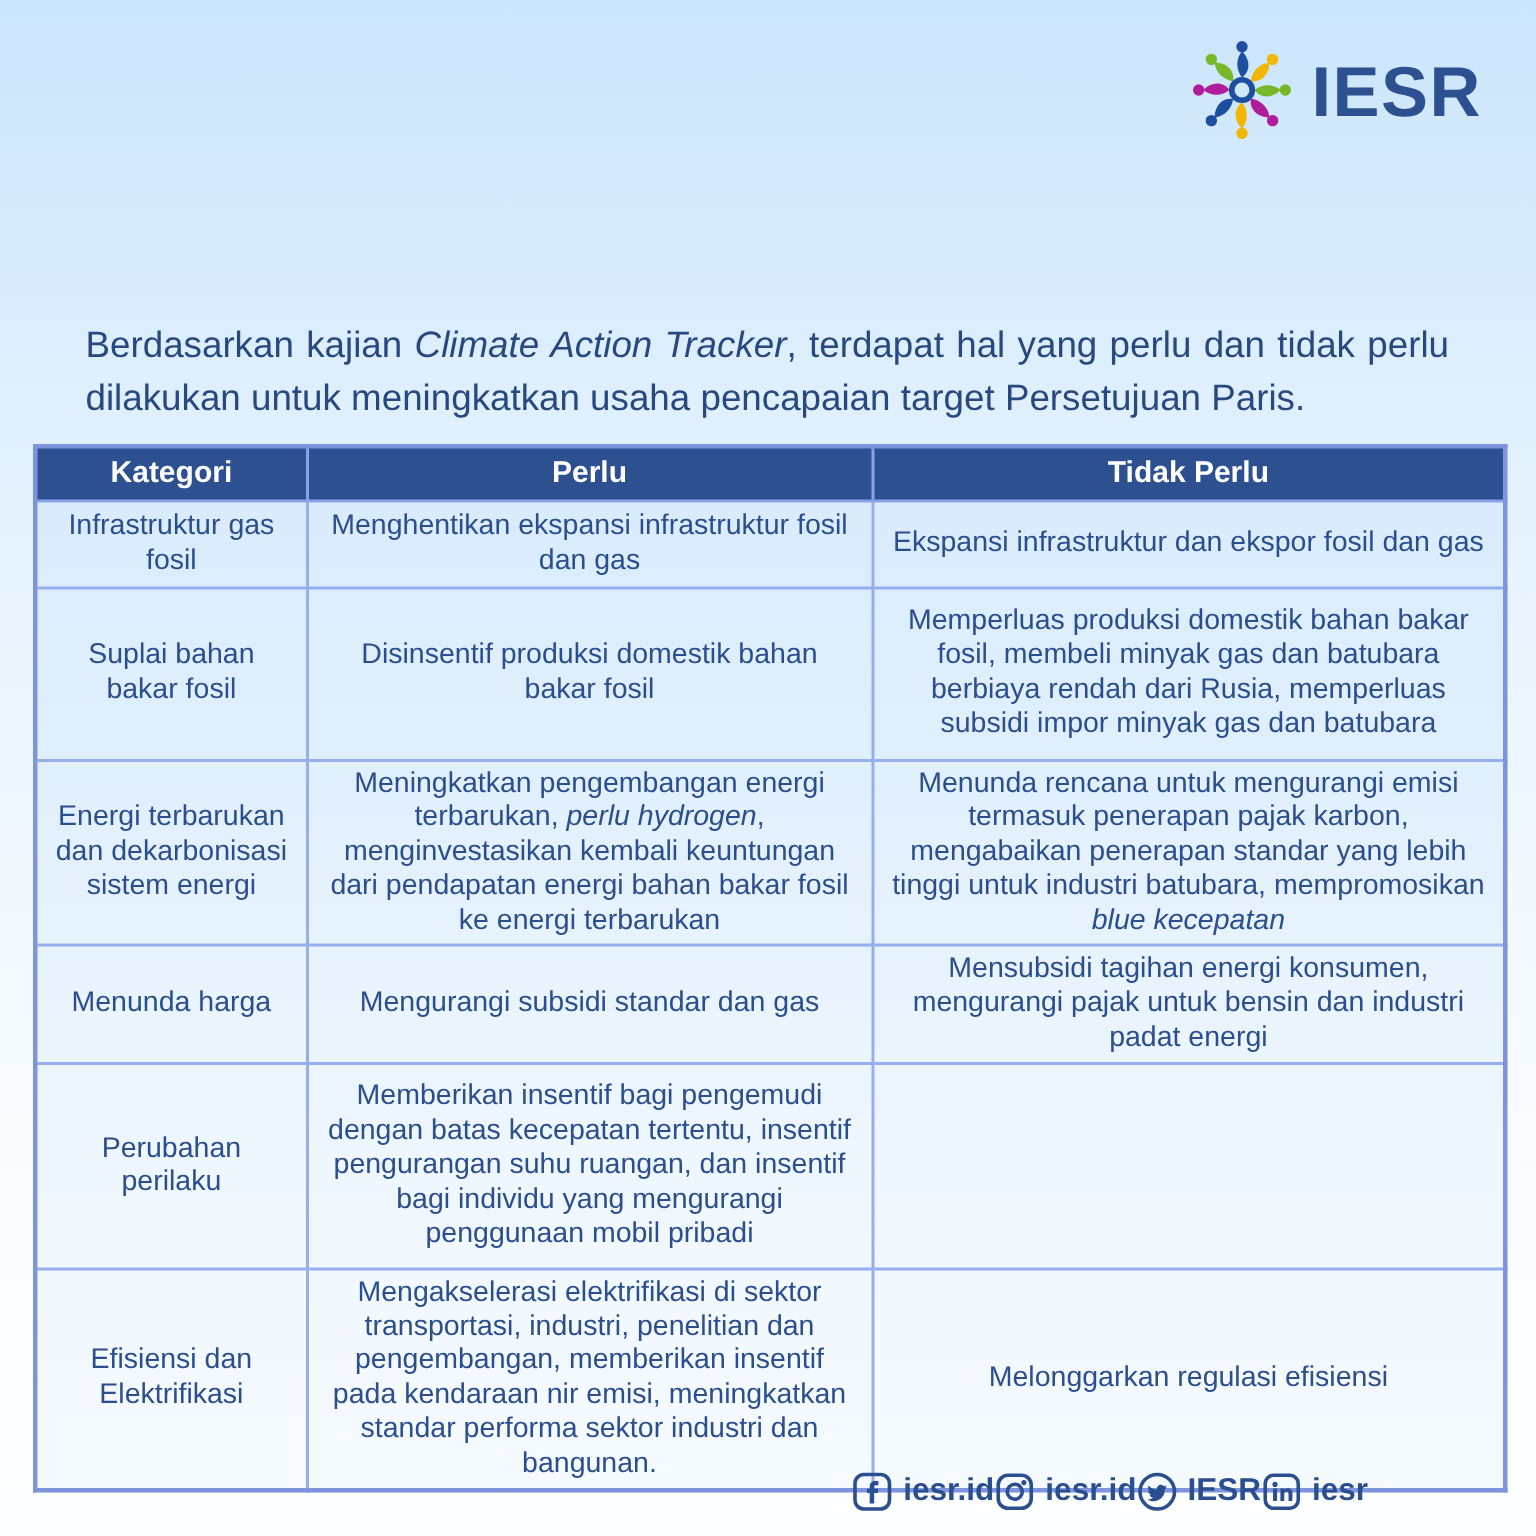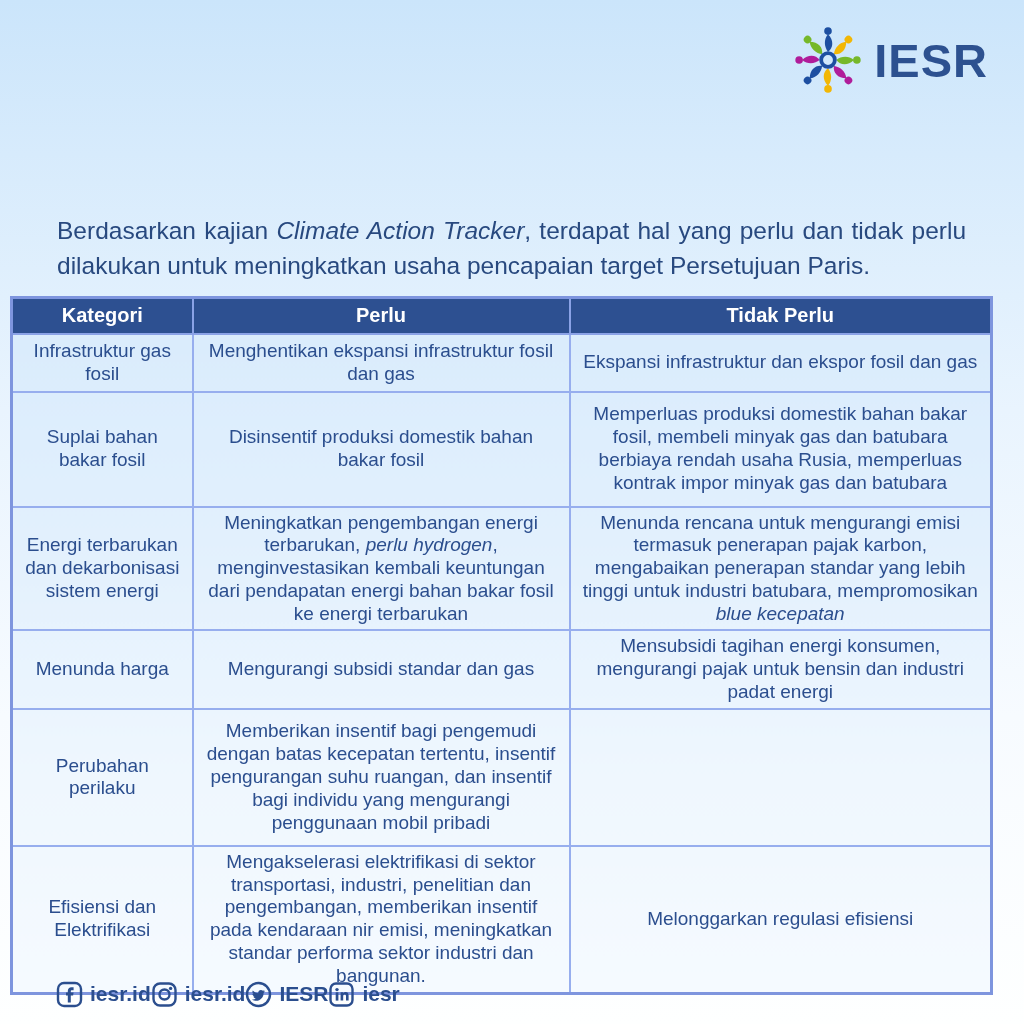--- a/index.html
+++ b/index.html
@@ -20,41 +20,41 @@
     position:absolute; top:101px; left:40px; right:30px;
     font-size:55px; font-weight:bold; color:#2d5190; letter-spacing:-1px; line-height:1.05;
     white-space:nowrap;
   }
   .intro {
     position:absolute; top:183px; left:57px; width:909px;
     font-size:24.5px; line-height:1.43; color:#28497f; text-align:justify; font-weight:500;margin-top:30px;
   }
 
   
-  .table-wrap { position:absolute; top:296px; left:10px; width:874px; height:672px; }
+  .table-wrap { position:absolute; top:296px; left:22px; width:874px; height:672px; }
   table.matrix {
     width:100%; height:100%; border-collapse:collapse; table-layout:fixed;
     background:linear-gradient(180deg,#d8ebfc 0%,#e2f0fd 35%,#eff7fe 70%,#f5faff 100%);
     border:3px solid #7e95de;
   }
   table.matrix th {
     background:#2d5091; color:#ffffff; font-size:20px; font-weight:bold;
     border:2px solid #8aa2e6; height:36px; padding:2px 6px;
   }
   table.matrix td {
     border:2px solid #97aeee; color:#2b4e8e; font-size:19px; font-weight:500;
     text-align:center; vertical-align:middle; padding:4px 12px; line-height:1.2;
   }
   tr.r1 { height:58px; } tr.r2 { height:115px; } tr.r3 { height:117px; }
   tr.r4 { height:73px; } tr.r5 { height:137px; } tr.r6 { height:136px; }
 
   
   .footer {
     position:absolute; left:0; right:0; bottom:6px; height:48px;
-    display:flex; align-items:center; justify-content:flex-start; padding:0 56px;
+    display:flex; align-items:center; justify-content:flex-end; padding:0 112px;
   }
   .social { display:flex; align-items:center; gap:7px; color:#2b4e8e; }
   .social .label { font-size:21px; font-weight:bold; color:#2b4e8e; }
   .social svg { display:block; }
 </style>
 </head>
 <body>
 
 <div class="page">
 
@@ -117,21 +117,21 @@
       </thead>
       <tbody>
         <tr class="r1">
           <td>Infrastruktur gas fosil</td>
           <td>Menghentikan ekspansi infrastruktur fosil dan gas</td>
           <td>Ekspansi infrastruktur dan ekspor fosil dan gas</td>
         </tr>
         <tr class="r2">
           <td>Suplai bahan bakar fosil</td>
           <td>Disinsentif produksi domestik bahan bakar fosil</td>
-          <td>Memperluas produksi domestik bahan bakar fosil, membeli minyak gas dan batubara berbiaya rendah usaha Rusia, memperluas kontrak impor minyak gas dan batubara</td>
+          <td>Memperluas produksi domestik bahan bakar fosil, membeli minyak gas dan batubara berbiaya rendah dari Rusia, memperluas subsidi impor minyak gas dan batubara</td>
         </tr>
         <tr class="r3">
           <td>Energi terbarukan dan dekarbonisasi sistem energi</td>
           <td>Meningkatkan pengembangan energi terbarukan, <i>perlu hydrogen</i>, menginvestasikan kembali keuntungan dari pendapatan energi bahan bakar fosil ke energi terbarukan</td>
           <td>Menunda rencana untuk mengurangi emisi termasuk penerapan pajak karbon, mengabaikan penerapan standar yang lebih tinggi untuk industri batubara, mempromosikan <i>blue kecepatan</i></td>
         </tr>
         <tr class="r4">
           <td>Menunda harga</td>
           <td>Mengurangi subsidi standar dan gas</td>
           <td>Mensubsidi tagihan energi konsumen, mengurangi pajak untuk bensin dan industri padat energi</td>

